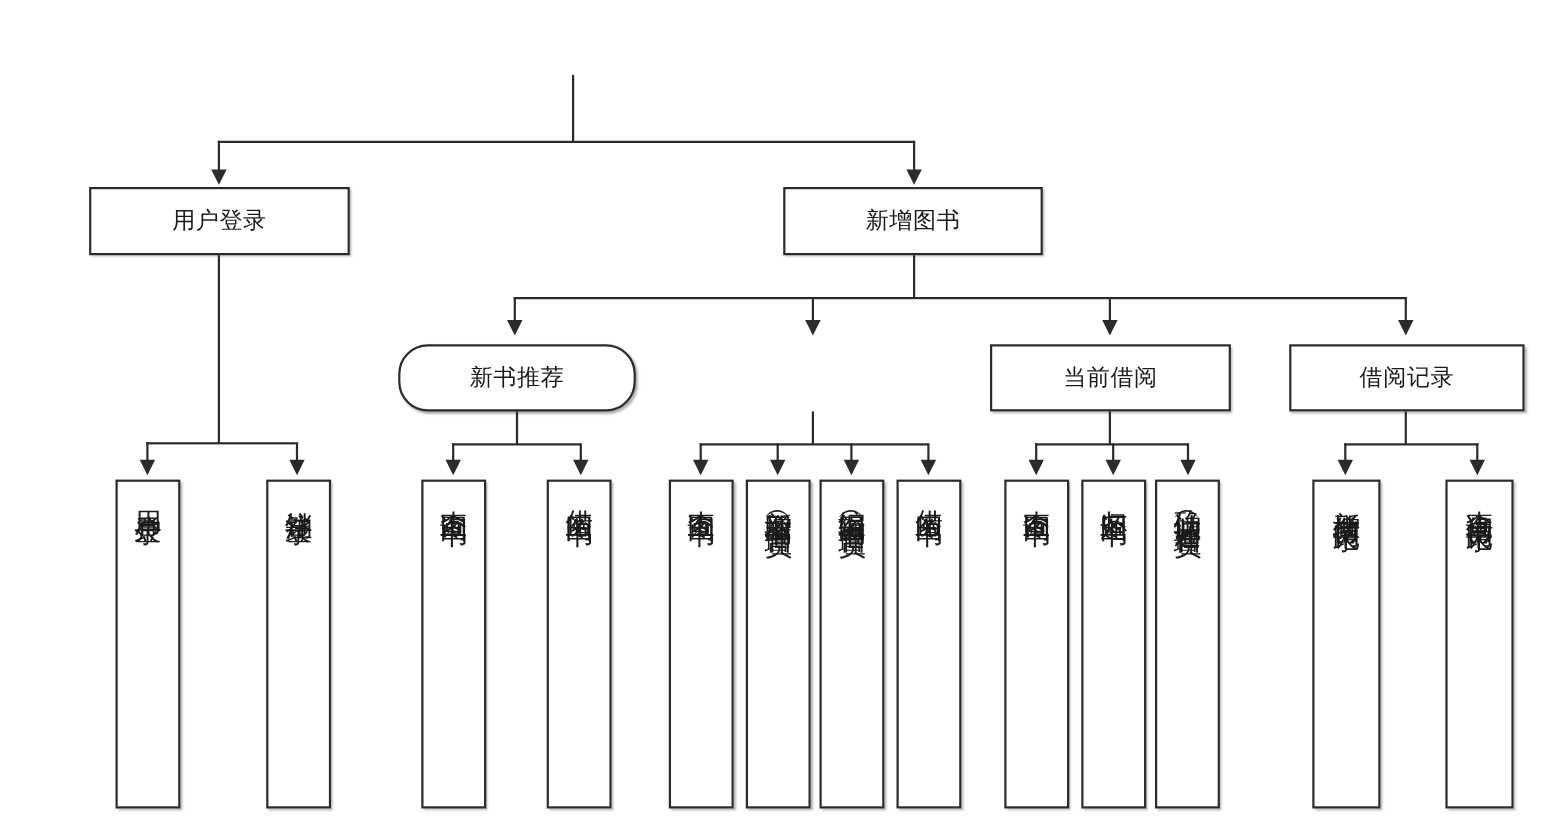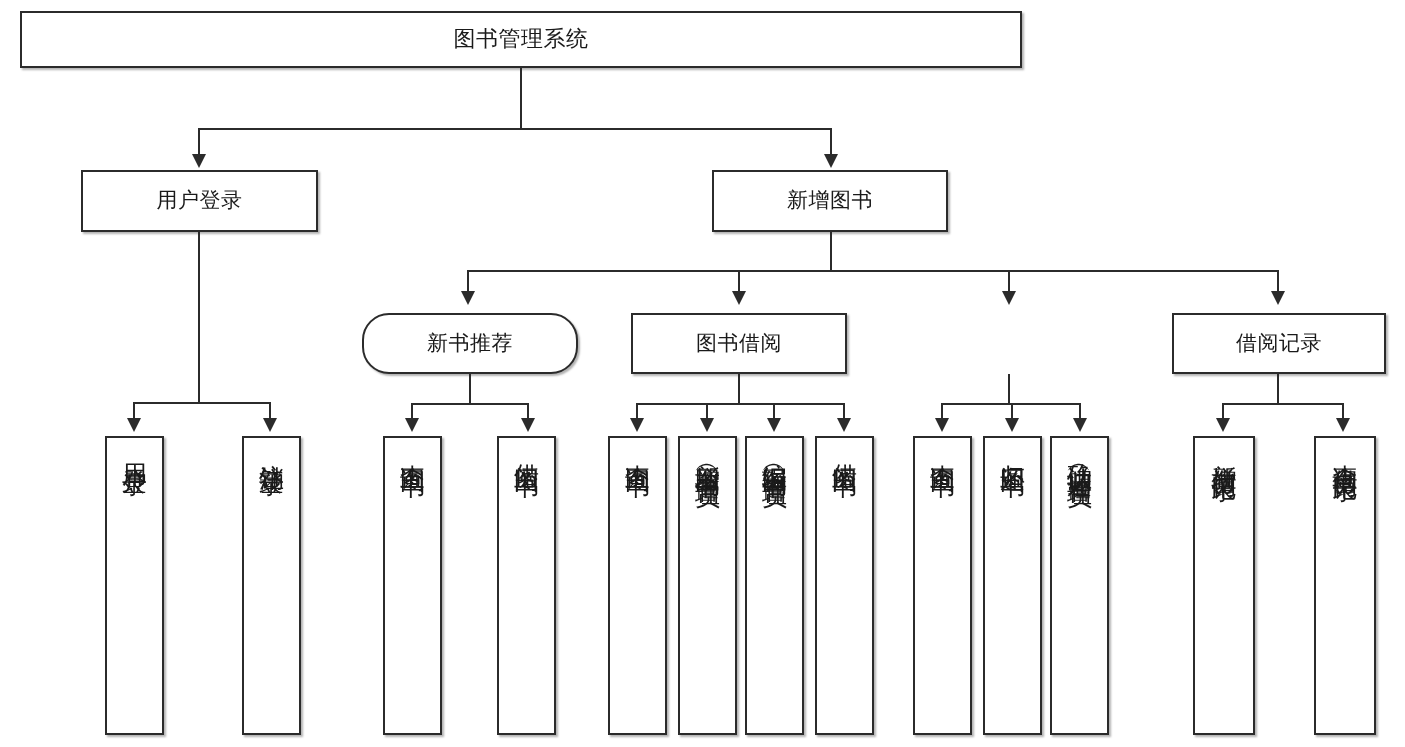--- a/index.html
+++ b/index.html
@@ -81,23 +81,20 @@
     color: #b9b9b9;
     white-space: nowrap;
     letter-spacing: 0.5px;
   }
 </style>
 </head>
 <body>
 
 <div id="canvas">
 
-  <div class="node root horiz" style="left:20px; top:11px; width:1002px; height:57px;">
-    <span class="node-label">图书管理系统</span>
-  </div>
 
   <div class="vline" style="left:520px; top:68px; width:2px; height:61px;"></div>
 
   <div class="hline" style="left:198px; top:128px; width:634px; height:2px;"></div>
 
   <div class="vline" style="left:198px; top:128px; width:2px; height:28px;"></div>
   <div class="arrow" style="left:192px; top:154px;"></div>
 
   <div class="vline" style="left:830px; top:128px; width:2px; height:28px;"></div>
   <div class="arrow" style="left:824px; top:154px;"></div>
@@ -124,22 +121,22 @@
   <div class="vline" style="left:738px; top:270px; width:2px; height:23px;"></div>
   <div class="arrow" style="left:732px; top:291px;"></div>
   <div class="vline" style="left:1008px; top:270px; width:2px; height:23px;"></div>
   <div class="arrow" style="left:1002px; top:291px;"></div>
   <div class="vline" style="left:1277px; top:270px; width:2px; height:23px;"></div>
   <div class="arrow" style="left:1271px; top:291px;"></div>
 
   <div class="node horiz" style="left:362px; top:313px; width:216px; height:61px;border-radius:27px;">
     <span class="node-label">新书推荐</span>
   </div>
-  <div class="node horiz" style="left:631px; top:313px; width:216px; height:61px;">
-    <span class="node-label">图书借阅</span>
+  <div class="node horiz" style="left:900px; top:313px; width:219px; height:61px;">
+    <span class="node-label">当前借阅</span>
   </div>
   <div class="node horiz" style="left:1172px; top:313px; width:214px; height:61px;">
     <span class="node-label">借阅记录</span>
   </div>
 
   <div class="vline" style="left:469px; top:374px; width:2px; height:30px;"></div>
   <div class="hline" style="left:411px; top:403px; width:117px; height:2px;"></div>
   <div class="vline" style="left:411px; top:403px; width:2px; height:17px;"></div>
   <div class="arrow" style="left:405px; top:418px;"></div>
   <div class="vline" style="left:527px; top:403px; width:2px; height:17px;"></div>

